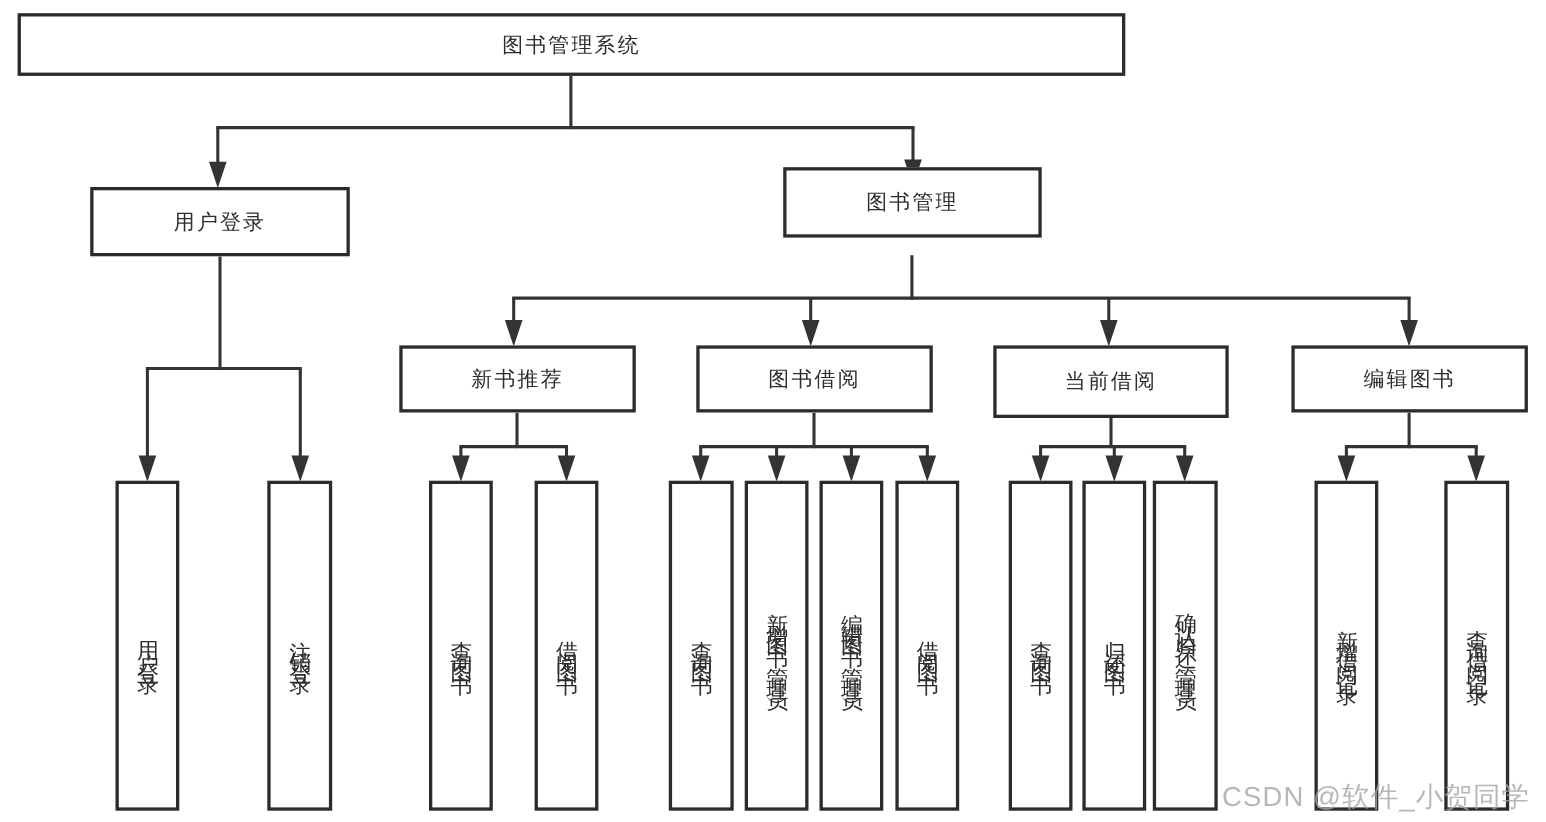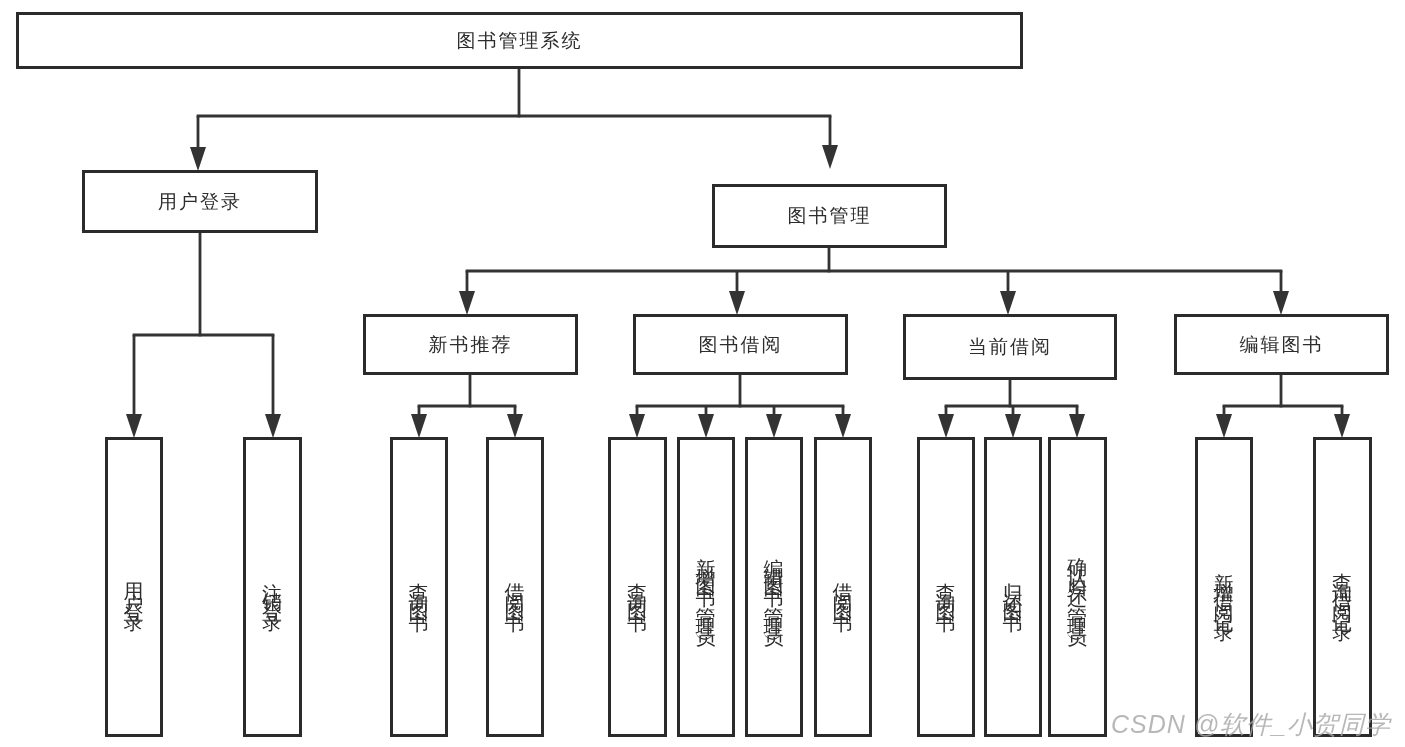--- a/index.html
+++ b/index.html
@@ -21,21 +21,21 @@
     color:var(--text);
   }
   .hbox .lbl{font-size:19px;letter-spacing:2px;white-space:nowrap;}
   .vbox{top:437px;height:300px;}
   .vtext{
     writing-mode:vertical-rl;text-orientation:mixed;
     font-size:20px;letter-spacing:10px;line-height:1;white-space:nowrap;
   }
   .watermark{
     position:absolute;right:14px;bottom:6px;z-index:5;
-    font-size:25px;color:var(--watermark);opacity:.8;letter-spacing:1px;white-space:nowrap;font-style:italic;
+    font-size:25px;color:var(--watermark);opacity:.8;letter-spacing:1px;white-space:nowrap;
   }
 </style>
 </head>
 <body>
 
 <div class="canvas">
 
   <svg class="connectors" viewBox="0 0 1405 747">
     <g>
       <line x1="519" y1="68" x2="519" y2="117.4"></line>
@@ -105,21 +105,21 @@
     </g>
   </svg>
 
   <div class="box hbox" style="left:16px;top:12px;width:1007px;height:57px">
     <span class="lbl">图书管理系统</span>
   </div>
 
   <div class="box hbox" style="left:82px;top:170px;width:236px;height:63px">
     <span class="lbl">用户登录</span>
   </div>
-  <div class="box hbox" style="left:712px;top:184px;width:235px;height:64px">
+  <div class="box hbox" style="left:712px;top:152px;width:235px;height:64px">
     <span class="lbl">图书管理</span>
   </div>
 
   <div class="box hbox" style="left:363px;top:314px;width:215px;height:61px">
     <span class="lbl">新书推荐</span>
   </div>
   <div class="box hbox" style="left:633px;top:314px;width:215px;height:61px">
     <span class="lbl">图书借阅</span>
   </div>
   <div class="box hbox" style="left:903px;top:314px;width:214px;height:66px">

